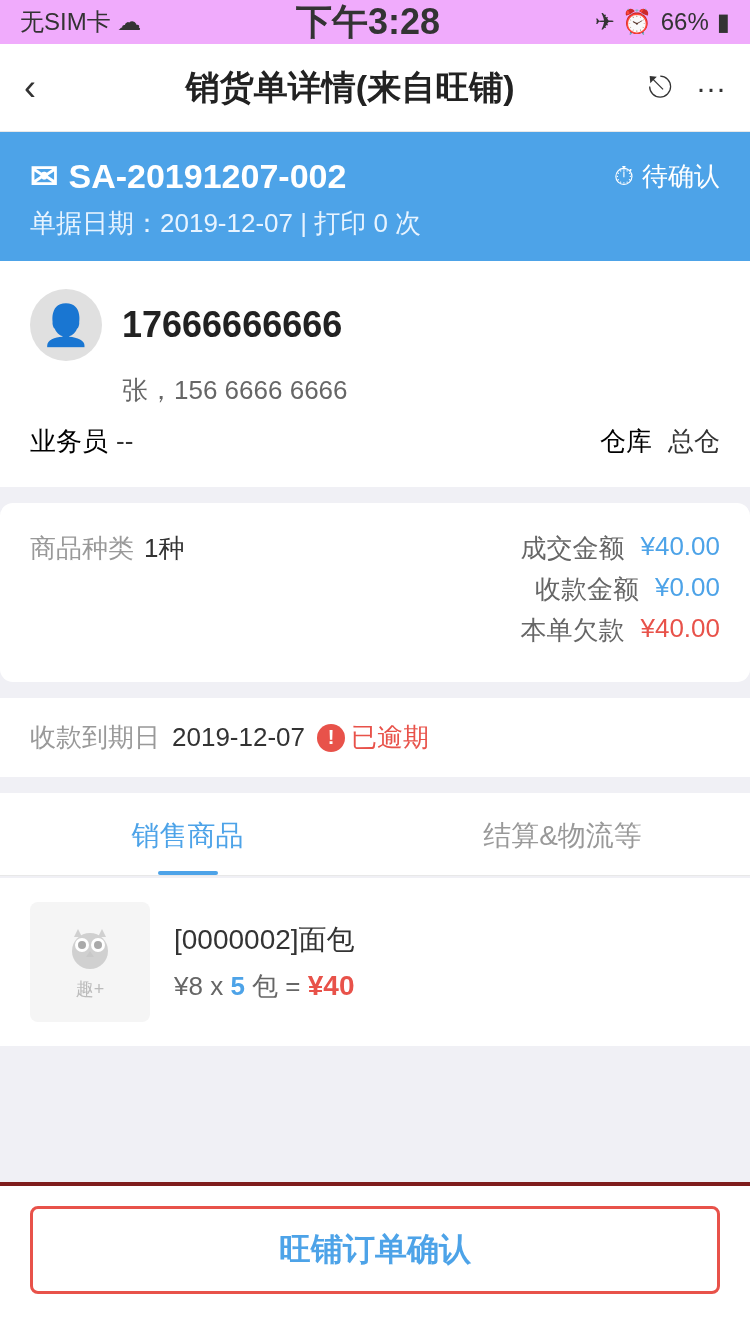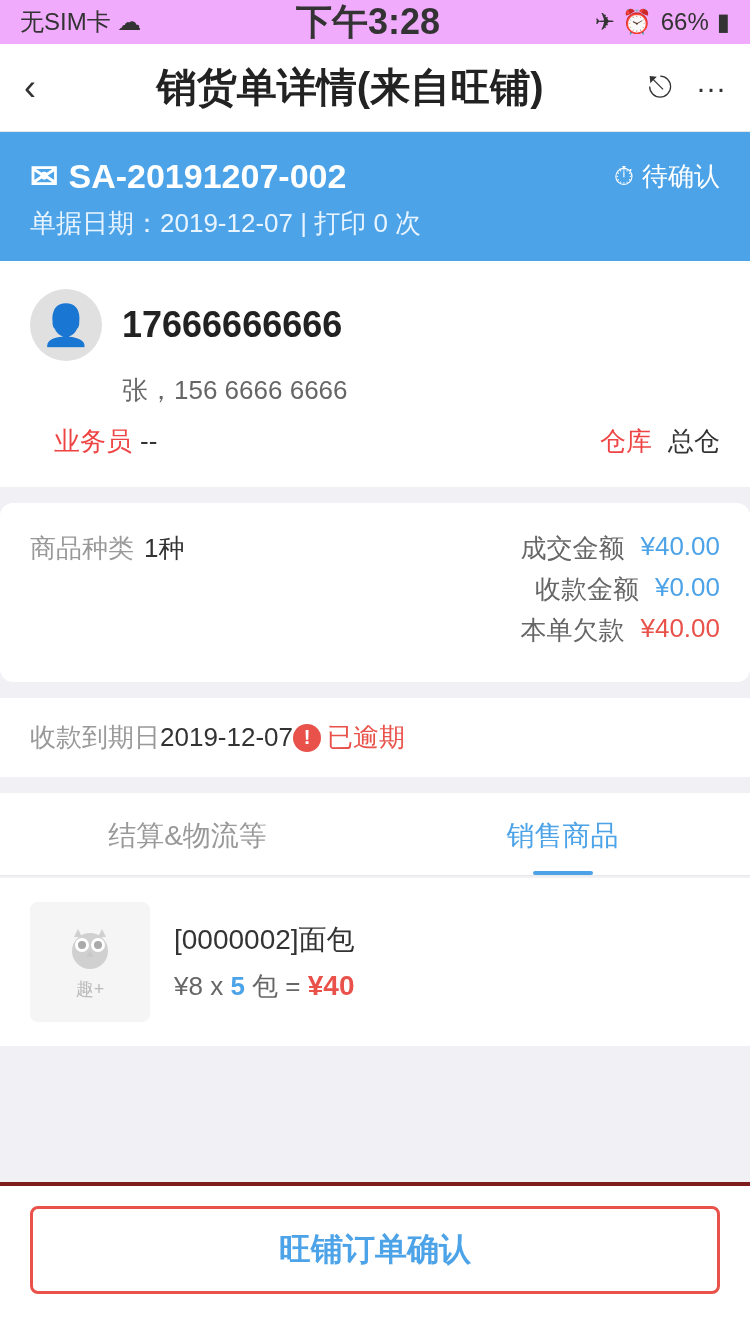--- a/index.html
+++ b/index.html
@@ -42,21 +42,21 @@
     }
     .nav-back {
       font-size: 36px;
       color: #333;
       cursor: pointer;
       padding-right: 16px;
     }
     .nav-title {
       flex: 1;
       text-align: center;
-      font-size: 40px;
+      font-size: 34px;
       font-weight: 600;
       color: #222;
     }
     .nav-right {
       display: flex;
       align-items: center;
       gap: 24px;
     }
     .nav-icon {
       font-size: 30px;
@@ -133,21 +133,21 @@
       margin-left: 92px;
       margin-bottom: 16px;
     }
     .customer-meta {
       display: flex;
       align-items: center;
       margin-left: 0;
       font-size: 26px;
       color: #666;
     }
-    .meta-label { color: #ef4444; margin-left: 24px; }
+    .meta-label { color: #000000; }
     .meta-value { color: #333; margin-left: 8px; }
     .meta-divider { flex: 1; }
 
     
     .summary-section {
       background: #fff;
       padding: 28px 30px;
       margin-bottom: 16px;
       display: flex;
       align-items: flex-start;
@@ -178,21 +178,21 @@
 
     
     .due-section {
       background: #fff;
       padding: 22px 30px;
       margin-bottom: 16px;
       display: flex;
       align-items: center;
       font-size: 26px;
       color: #666;
-      gap: 0;
+      gap: 12px;
     }
     .due-label { color: #999; }
     .due-date { color: #333; }
     .overdue-badge {
       background: transparent;
       display: flex;
       align-items: center;
       gap: 6px;
       color: #e8524a;
       font-size: 26px;
@@ -400,25 +400,25 @@
   <span class="due-label">收款到期日</span>
   <span class="due-date">2019-12-07</span>
   <div class="overdue-badge">
     <div class="overdue-icon">!</div>
     <span>已逾期</span>
   </div>
 </div>
 
 <div class="tabs-section">
   <div class="tabs-row">
+    <div class="tab-item active">
+      <span>销售商品</span>
+    </div>
     <div class="tab-item">
       <span>结算&amp;物流等</span>
-    </div>
-    <div class="tab-item active">
-      <span>销售商品</span>
     </div>
   </div>
 </div>
 
 <div class="product-section">
   <div class="product-item">
     <div class="product-thumb">
       <div class="product-thumb-inner">
 
         <svg width="60" height="50" viewBox="0 0 60 50">

